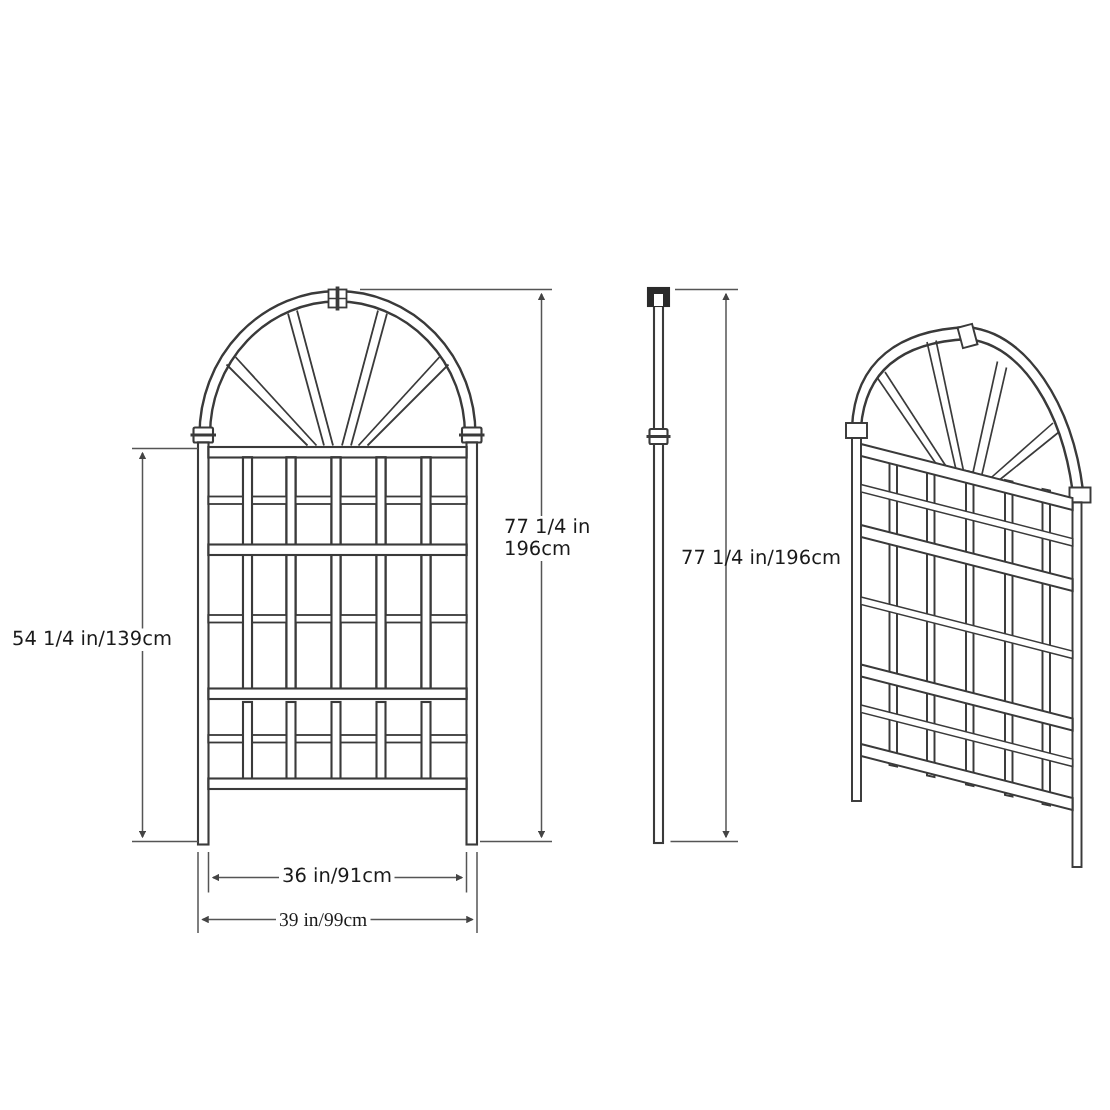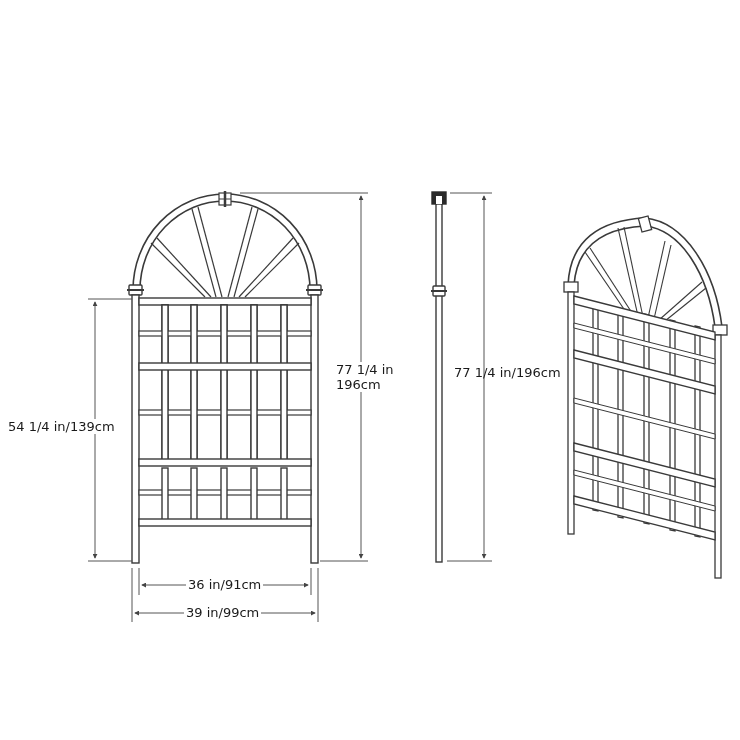--- a/index.html
+++ b/index.html
@@ -159,22 +159,22 @@
     <polygon points="574,350 715,386 715,394 574,358"></polygon>
     <polygon points="574,398 715,434 715,439 574,403" stroke-width="1"></polygon>
     <polygon points="574,443 715,479 715,487 574,451"></polygon>
     <polygon points="574,470 715,506 715,511 574,475" stroke-width="1"></polygon>
     <polygon points="574,496 715,532 715,540 574,504"></polygon>
   </g>
 </svg>
 
 <div class="label" style="left:6px; top:419px;">54 1/4 in/139cm</div>
 
-<div class="label" style="left:334px; top:362px; line-height:15px;">
+<div class="label" style="left:334px; top:344px; line-height:15px;">
   <div>77 1/4 in</div>
   <div>196cm</div>
 </div>
 
 <div class="label nobg" style="left:452px; top:365px;">77 1/4 in/196cm</div>
 
 <div class="label" style="left:186px; top:577px;">36 in/91cm</div>
 
-<div class="label" style="left:184px; top:605px;">39 in/99cm</div>
+<div class="label" style="left:184px; top:605px;font-family:Liberation Serif, serif;">39 in/99cm</div>
 
 </body></html>

